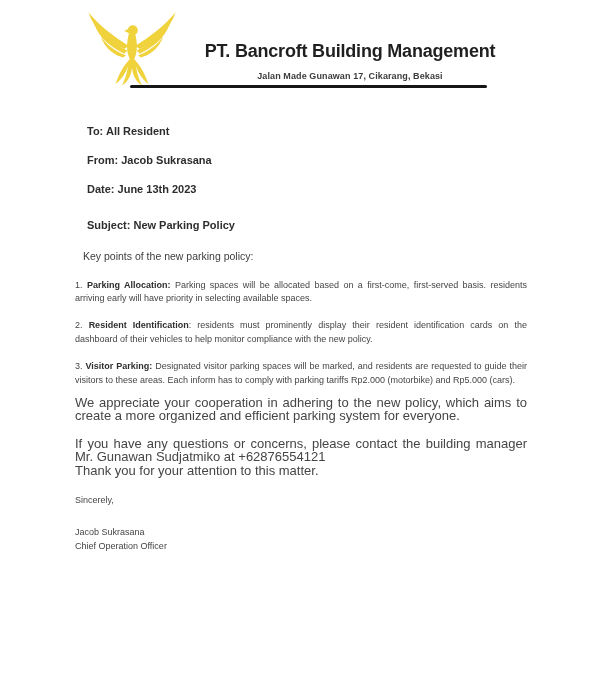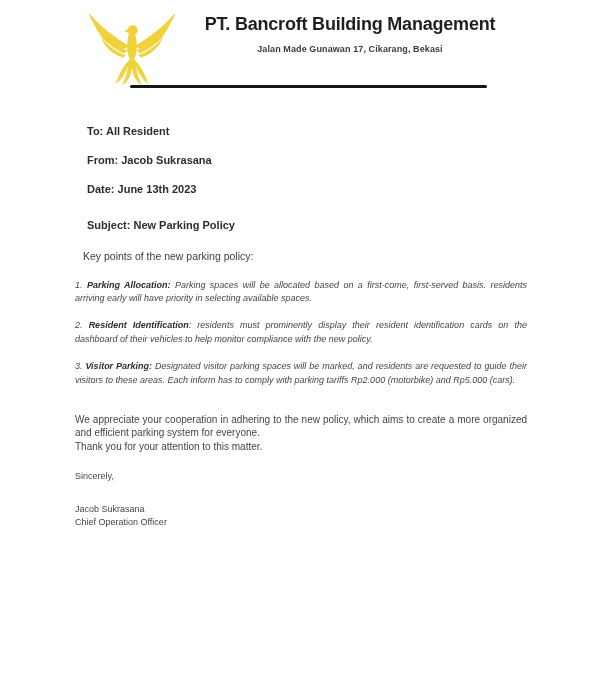--- a/index.html
+++ b/index.html
@@ -9,21 +9,21 @@
     font-family:"Liberation Sans","DejaVu Sans",sans-serif;
     color:#3d3d3d;
     overflow:hidden;
   }
   .page { position:relative; width:600px; height:700px; background:#ffffff; }
 
   
   .logo-wrap { position:absolute; left:84px; top:10px; width:96px; height:78px; }
   .logo-wrap svg { width:100%; height:100%; display:block; }
 
-  .header-text { position:absolute; left:188px; top:13px; width:324px; text-align:center; }
+  .header-text { position:absolute; left:188px; top:40px; width:324px; text-align:center; }
   .company-title {
     font-size:18px; font-weight:700; color:#1f1f1f;
     letter-spacing:-0.2px; line-height:22px; margin:0;
   }
   .company-address {
     font-size:9px; font-weight:700; color:#3c3c3c;
     margin:9px 0 0 0; letter-spacing:0.1px;
   }
   .header-rule {
     position:absolute; left:130px; top:85px; width:357px; height:3px;
@@ -37,26 +37,26 @@
   .subject { margin-top:19px !important; }
 
   .intro {
     margin:27px 0 0 0; font-size:10.5px; line-height:16.5px;
     text-align:justify; color:#3d3d3d;
   }
   .keypoints { margin:14px 0 0 0; font-size:10.5px; line-height:16.5px; color:#3d3d3d;padding-left:8px; }
 
   .point {
     margin:14px 0 0 0; font-size:9px; line-height:13.4px;
-    text-align:justify; color:#454545;font-style:italic;
+    text-align:justify; color:#454545;
   }
   .point strong { color:#2e2e2e; }
 
   .para-sm {
-    margin:26px 0 0 0; font-size:10px; line-height:13.4px;
+    margin:9px 0 0 0; font-size:13px; line-height:13.4px;
     text-align:justify; color:#454545;
   }
   .no-gap { margin-top:0 !important; }
 
   .closing { margin:17px 0 0 0; font-size:9px; line-height:13.4px; color:#454545; }
   .signature { margin:19px 0 0 0; }
   .signature p { margin:0; font-size:9px; line-height:13.4px; color:#454545; }
 </style>
 </head>
 <body>
@@ -108,20 +108,21 @@
     <p class="keypoints">Key points of the new parking policy:</p>
 
     <p class="point"><span>1. </span><strong>Parking Allocation:</strong><span> Parking spaces will be allocated based on a first-come, first-served basis. residents arriving early will have priority in selecting available spaces.</span></p>
 
     <p class="point"><span>2. </span><strong>Resident Identification</strong><span>: residents must prominently display their resident identification cards on the dashboard of their vehicles to help monitor compliance with the new policy.</span></p>
 
     <p class="point"><span>3. </span><strong>Visitor Parking:</strong><span> Designated visitor parking spaces will be marked, and residents are requested to guide their visitors to these areas. Each inform has to comply with parking tariffs Rp2.000 (motorbike) and Rp5.000 (cars).</span></p>
 
     <p class="para-sm">We appreciate your cooperation in adhering to the new policy, which aims to create a more organized and efficient parking system for everyone.</p>
 
+    <p class="para-sm" style="margin-top:14px;">If you have any questions or concerns, please contact the building manager Mr. Gunawan Sudjatmiko at +62876554121</p>
     <p class="para-sm no-gap" style="text-align:left;">Thank you for your attention to this matter.</p>
 
     <p class="closing">Sincerely,</p>
 
     <div class="signature">
       <p>Jacob Sukrasana</p>
       <p>Chief Operation Officer</p>
     </div>
 
   </div>

